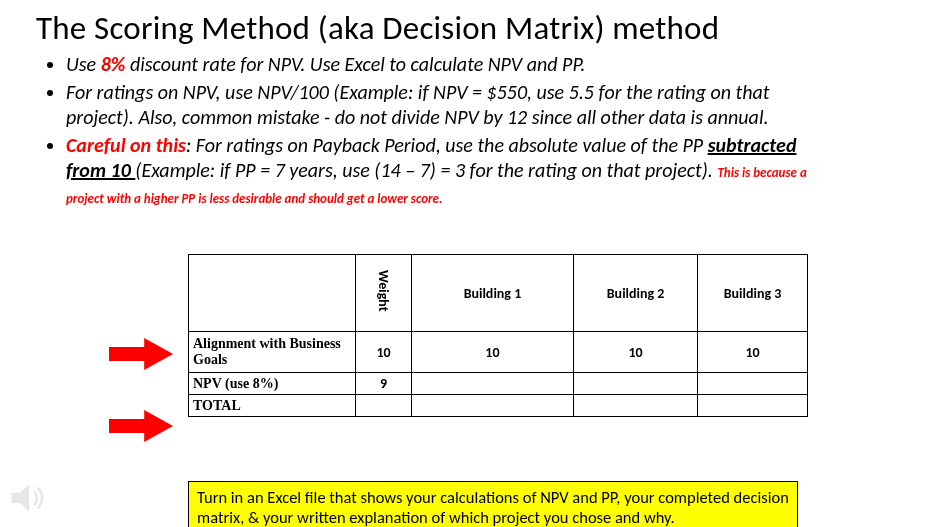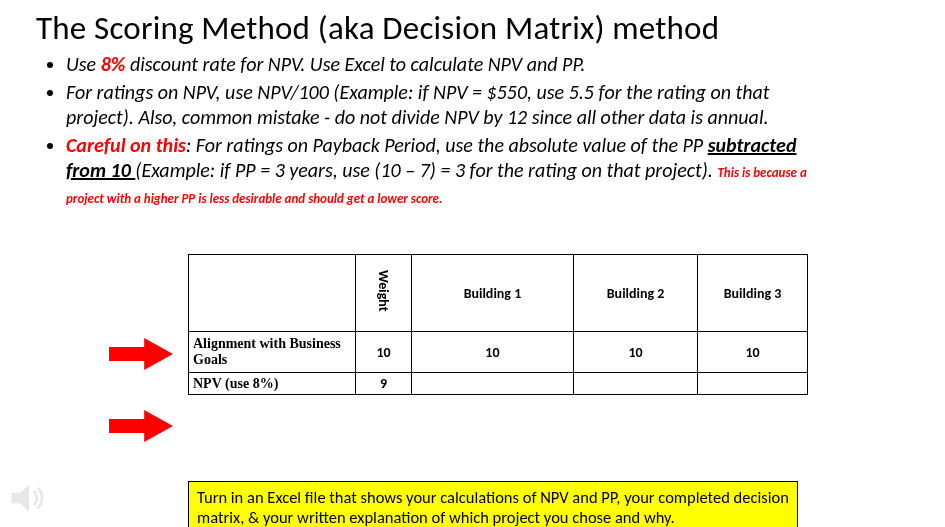--- a/index.html
+++ b/index.html
@@ -145,21 +145,21 @@
 <div class="slide">
 
   <h1>The Scoring Method (aka Decision Matrix) method</h1>
 
   <ul class="bullets">
     <li>
       <span>Use </span><span class="red bold">8%</span><span> discount rate for NPV. Use Excel to calculate NPV and PP.</span>
     </li>
     <li>For ratings on NPV, use NPV/100 (Example: if NPV = $550, use 5.5 for the rating on that project). Also, common mistake - do not divide NPV by 12 since all other data is annual.</li>
     <li>
-      <span class="red bold">Careful on this</span><span>: For ratings on Payback Period, use the absolute value of the PP </span><span class="bold underline">subtracted from 10 </span><span>(Example: if PP = 3 years, use (10 – 7) = 3 for the rating on that project). </span><span class="small-red">This is because a project with a higher PP is less desirable and should get a lower score.</span>
+      <span class="red bold">Careful on this</span><span>: For ratings on Payback Period, use the absolute value of the PP </span><span class="bold underline">subtracted from 10 </span><span>(Example: if PP = 7 years, use (14 – 7) = 3 for the rating on that project). </span><span class="small-red">This is because a project with a higher PP is less desirable and should get a lower score.</span>
     </li>
   </ul>
 
   <div class="arrow a1">
     <svg viewBox="0 0 100 50">
         <polygon points="0,14 55,14 55,0 100,25 55,50 55,36 0,36" fill="#ff0000"></polygon>
       </svg>
   </div>
   <div class="arrow a2">
     <svg viewBox="0 0 100 50">
@@ -184,20 +184,27 @@
         <td>10</td>
         <td>10</td>
       </tr>
       <tr>
         <td class="crit">NPV (use 8%)</td>
         <td>9</td>
         <td class="red-top red-left"></td>
         <td class="red-top"></td>
         <td class="red-top red-right"></td>
       </tr>
+      <tr>
+        <td class="crit">TOTAL</td>
+        <td></td>
+        <td class="red-top red-bot red-left"></td>
+        <td class="red-top red-bot"></td>
+        <td class="red-top red-bot red-right"></td>
+      </tr>
     </tbody>
       </table>
   </div>
 
   <div class="callout">Turn in an Excel file that shows your calculations of NPV and PP, your completed decision matrix,  &amp; your written explanation of which project you chose and why.</div>
 
   <div class="speaker">
     <svg viewBox="0 0 48 48">
       <polygon points="4,18 14,18 24,8 24,40 14,30 4,30" fill="#bbb"></polygon>
       <path d="M30 16 Q36 24 30 32" stroke="#bbb" stroke-width="3" fill="none"></path>

